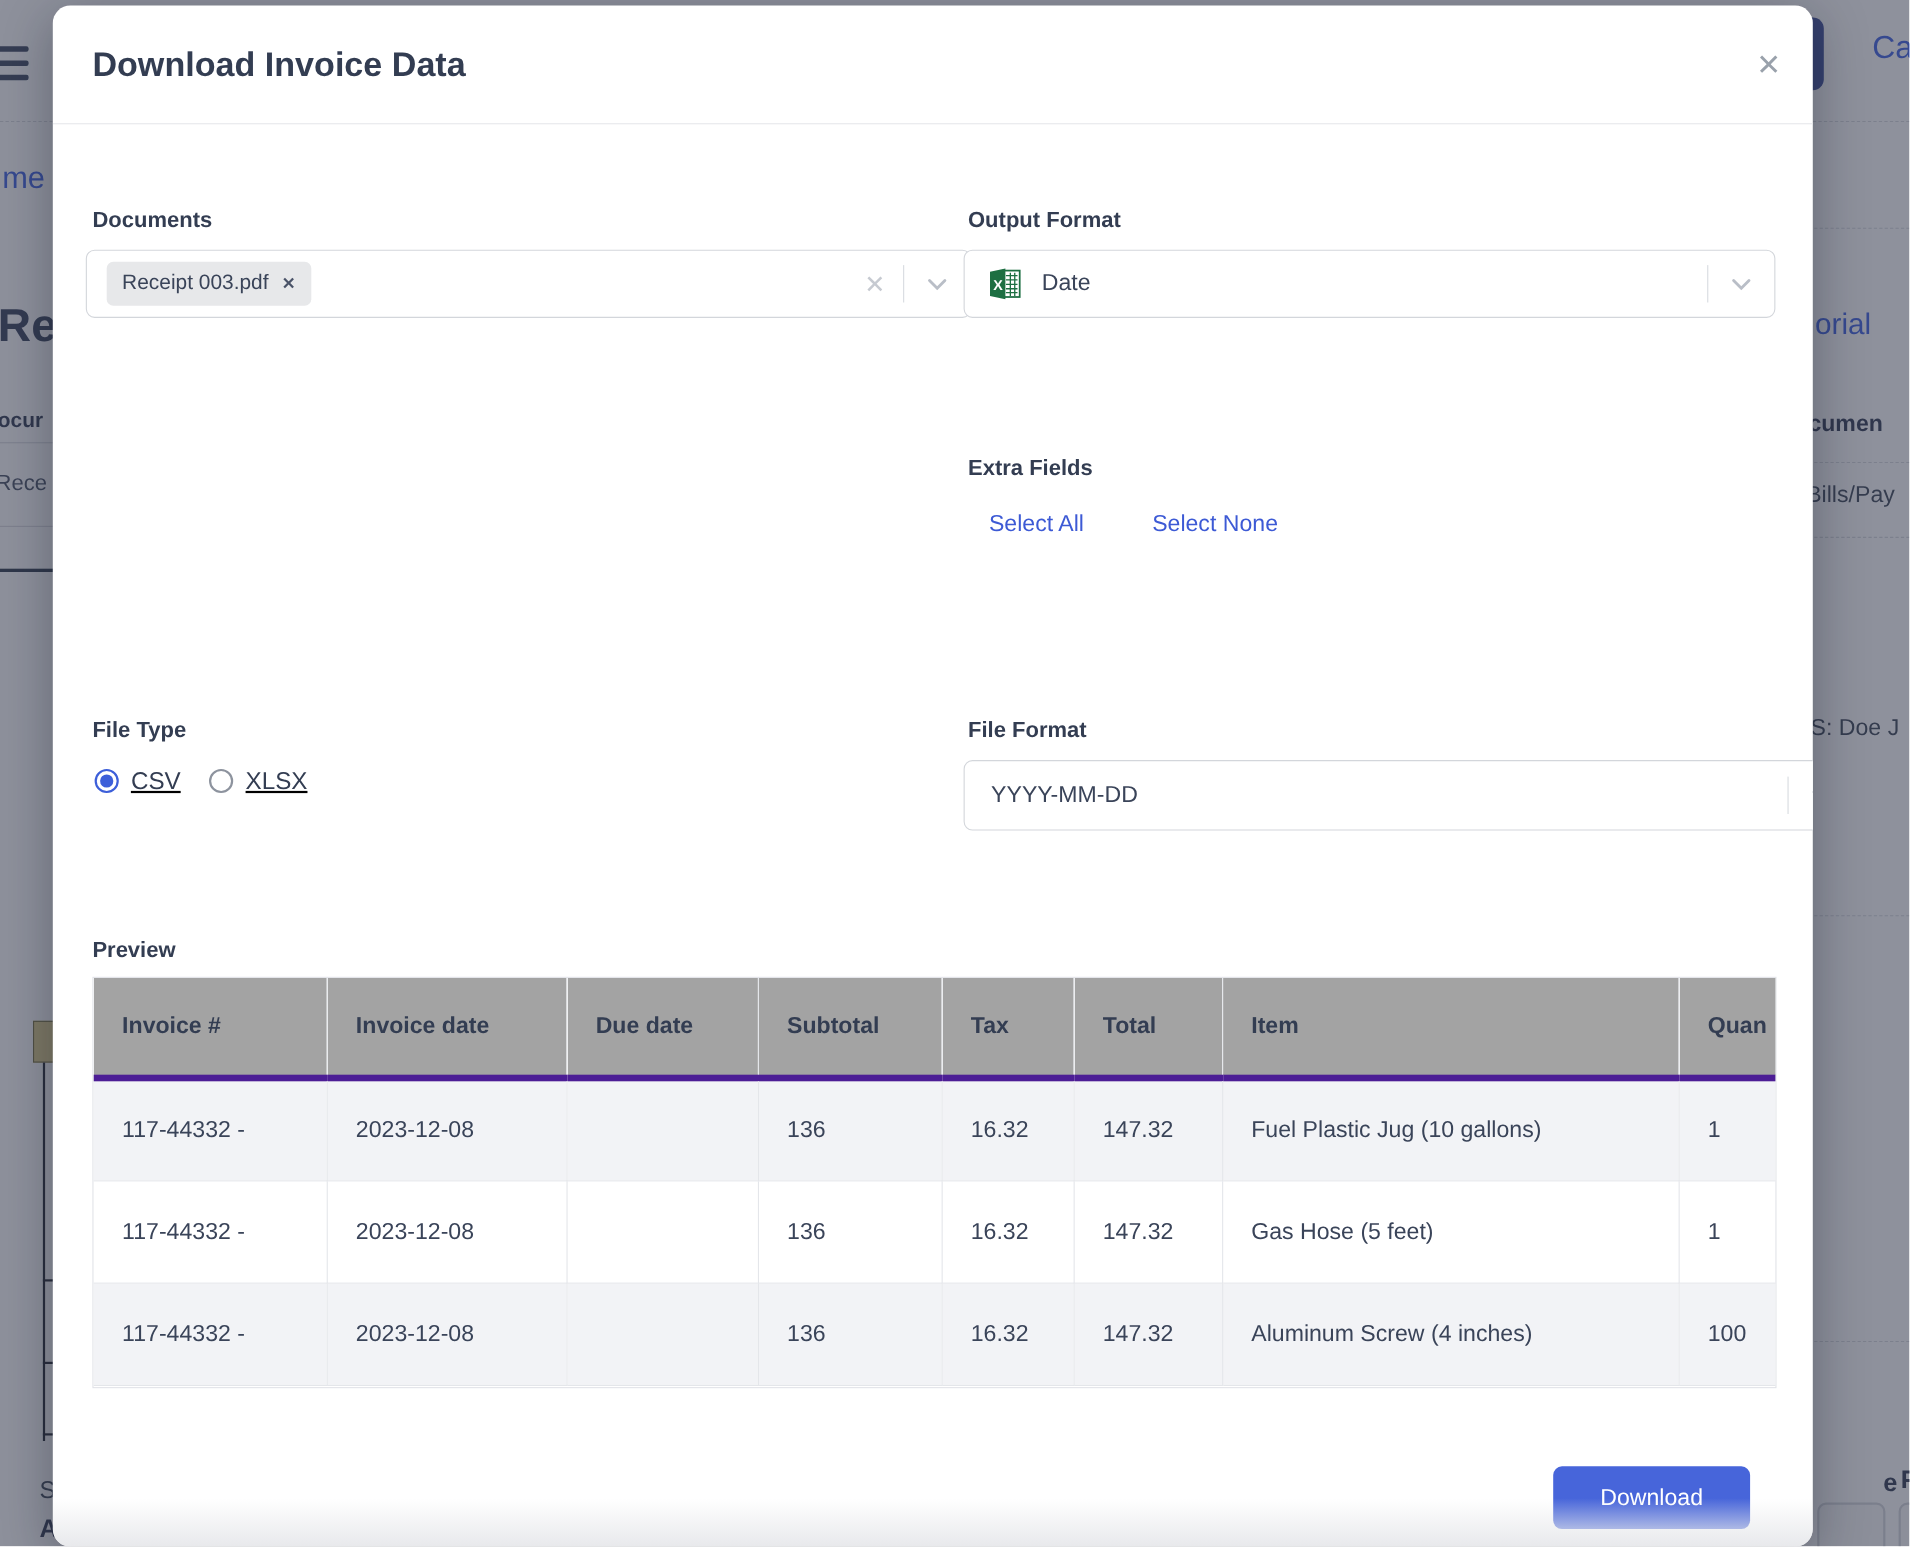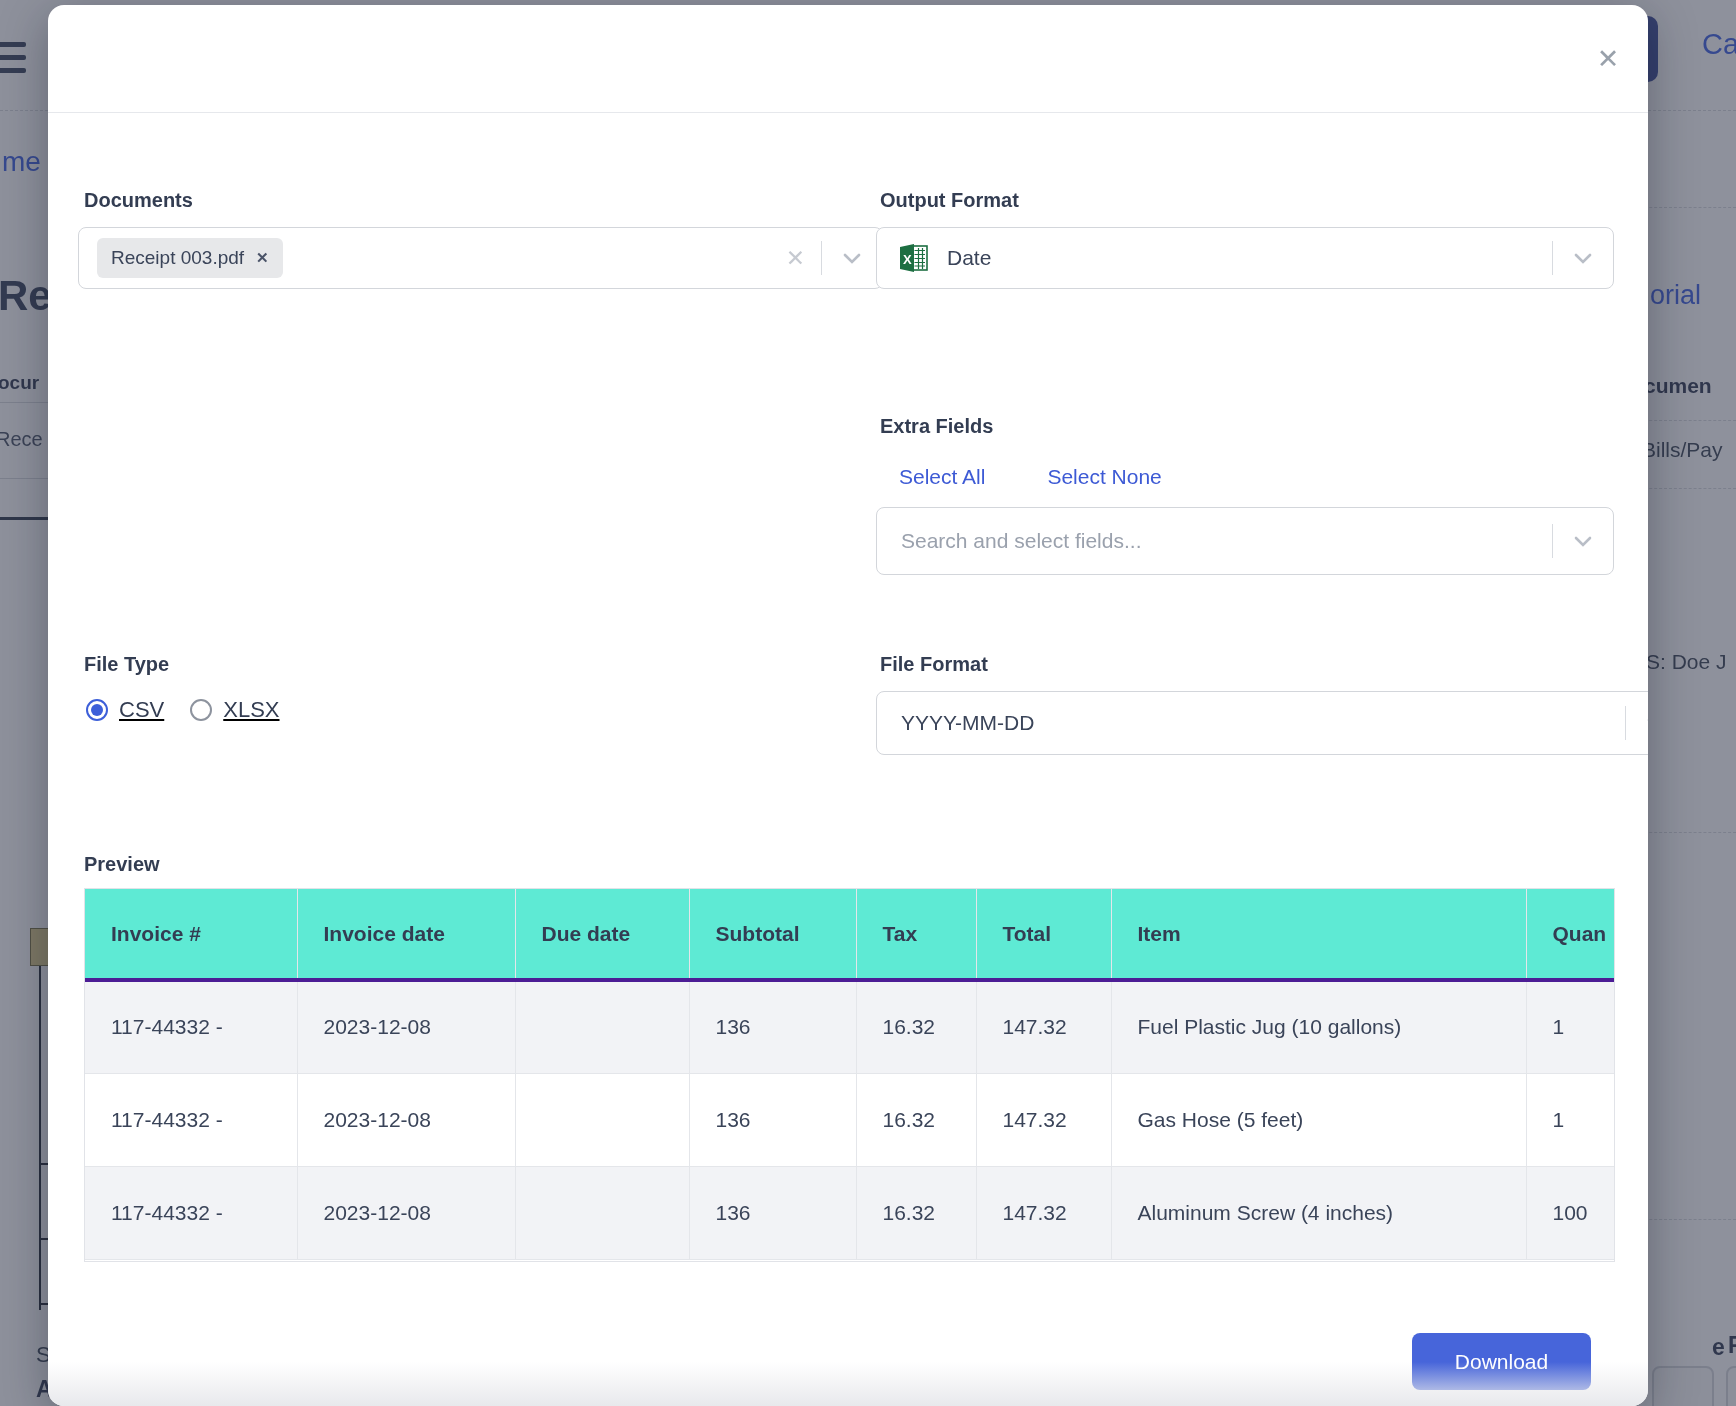--- a/index.html
+++ b/index.html
@@ -41,21 +41,21 @@
   .radio-row { position:absolute; display:flex; align-items:center; }
   .radio { width:22px; height:22px; border-radius:50%; border:2px solid #8d939e; background:#fff; position:relative; }
   .radio.on { border-color:#3d5fd9; }
   .radio.on::after { content:""; position:absolute; left:3px; top:3px; width:12px; height:12px; border-radius:50%; background:#3d5fd9; }
   .radio-label { font-size:22px; color:#333d52; margin-left:11px; }
   
   #preview-table-wrap { position:absolute; left:36px; top:883px; width:1531px; height:374px; overflow:hidden;
                         border:1px solid #e1e3e8; background:#fff; }
   table { border-collapse:collapse; table-layout:fixed; width:1731px; }
   th, td { border-right:1px solid #e4e6ea; padding:0 0 0 26px; text-align:left; font-size:21px; overflow:hidden; white-space:nowrap; }
-  th { height:91px; color:#333d52; font-weight:700; border-bottom:4px solid #4c1d95; background:#5eead4; }
+  th { height:91px; color:#333d52; font-weight:700; border-bottom:6px solid #4c1d95; background:#a3a3a3; }
   td { height:93px; color:#3a4459; border-bottom:1px solid #e4e6ea; }
   tr.alt td { background:#f2f3f6; }
   .dl-btn { position:absolute; left:1364px; top:1328px; width:179px; height:57px; border:none; border-radius:8px;
             background:#4765da; color:#fff; font-size:21px; font-family:"Liberation Sans",sans-serif; cursor:pointer; }
   .modal-fade { position:absolute; left:0; bottom:0; width:100%; height:44px;
                 background:linear-gradient(to bottom, rgba(235,236,238,0), #e8e9ec); pointer-events:none; }
 </style>
 </head>
 <body>
 
@@ -98,20 +98,21 @@
     <div class="hline" style="left:1600px; top:1219px; width:136px;"></div>
     <div class="frag" style="left:1712px; top:1334px; font-size:23px; font-weight:700; color:#1f2a44;">e</div>
     <div class="frag" style="left:1728px; top:1332px; font-size:23px; font-weight:700; color:#1f2a44;">P</div>
     <div style="position:absolute; left:1652px; top:1366px; width:62px; height:60px; border:2px solid #d2d4da; border-radius:8px; background:#fafafa;"></div>
     <div style="position:absolute; left:1726px; top:1366px; width:60px; height:60px; border:2px solid #d2d4da; border-radius:8px; background:#fafafa;"></div>
   </div>
 
   <div id="overlay"></div>
 
   <div id="modal">
+    <div class="modal-title">Download Invoice Data</div>
     <div class="close-x">✕</div>
     <div class="header-rule"></div>
 
     <div class="field-label" style="left:36px; top:184px;">Documents</div>
     <div class="select-box" style="left:30px; top:222px; width:805px; height:62px;">
       <div class="tag">
         <span class="tag-label">Receipt 003.pdf</span>
         <span class="tag-x">✕</span>
       </div>
       <div class="select-end">
@@ -145,31 +146,20 @@
             </svg>
         </span>
       </div>
     </div>
 
 
     <div class="field-label" style="left:832px; top:410px;">Extra Fields</div>
     <div class="links-row" style="left:851px; top:460px;justify-content:center;">
       <span class="blue-link">Select All</span>
       <span class="blue-link">Select None</span>
-    </div>
-    <div class="select-box" style="left:828px; top:502px; width:738px; height:68px;">
-      <span class="sel-text placeholder">Search and select fields...</span>
-      <div class="select-end">
-        <span class="vdiv"></span>
-        <span class="chev">
-          <svg width="18" height="11" viewBox="0 0 18 11">
-              <path d="M2 2 L9 9 L16 2" fill="none" stroke="#b9bec7" stroke-width="2.6" stroke-linecap="round"></path>
-            </svg>
-        </span>
-      </div>
     </div>
 
     <div class="field-label" style="left:36px; top:648px;">File Type</div>
     <div class="radio-row" style="left:38px; top:692px;text-decoration:underline;">
       <span class="radio on"></span>
       <span class="radio-label">CSV</span>
       <span class="radio" style="margin-left:26px;"></span>
       <span class="radio-label">XLSX</span>
     </div>
 

